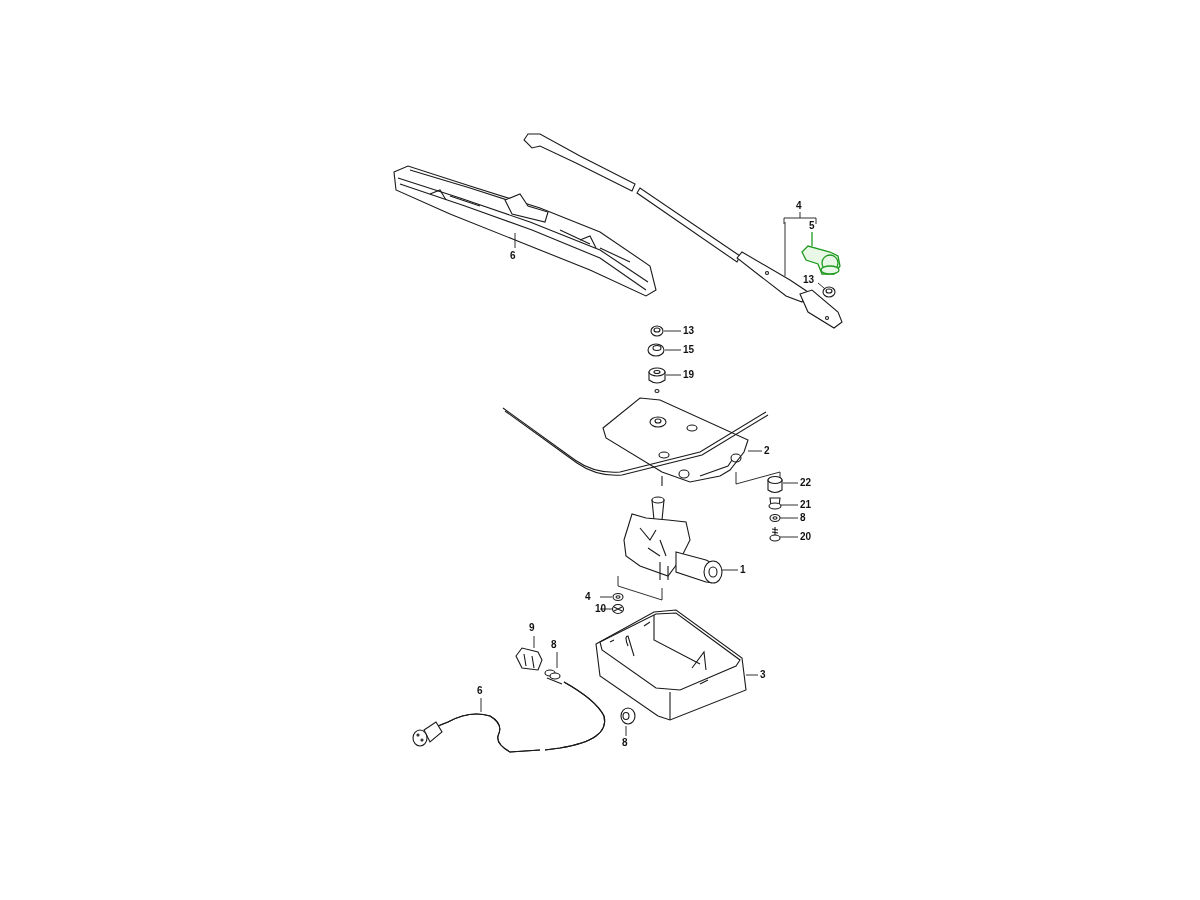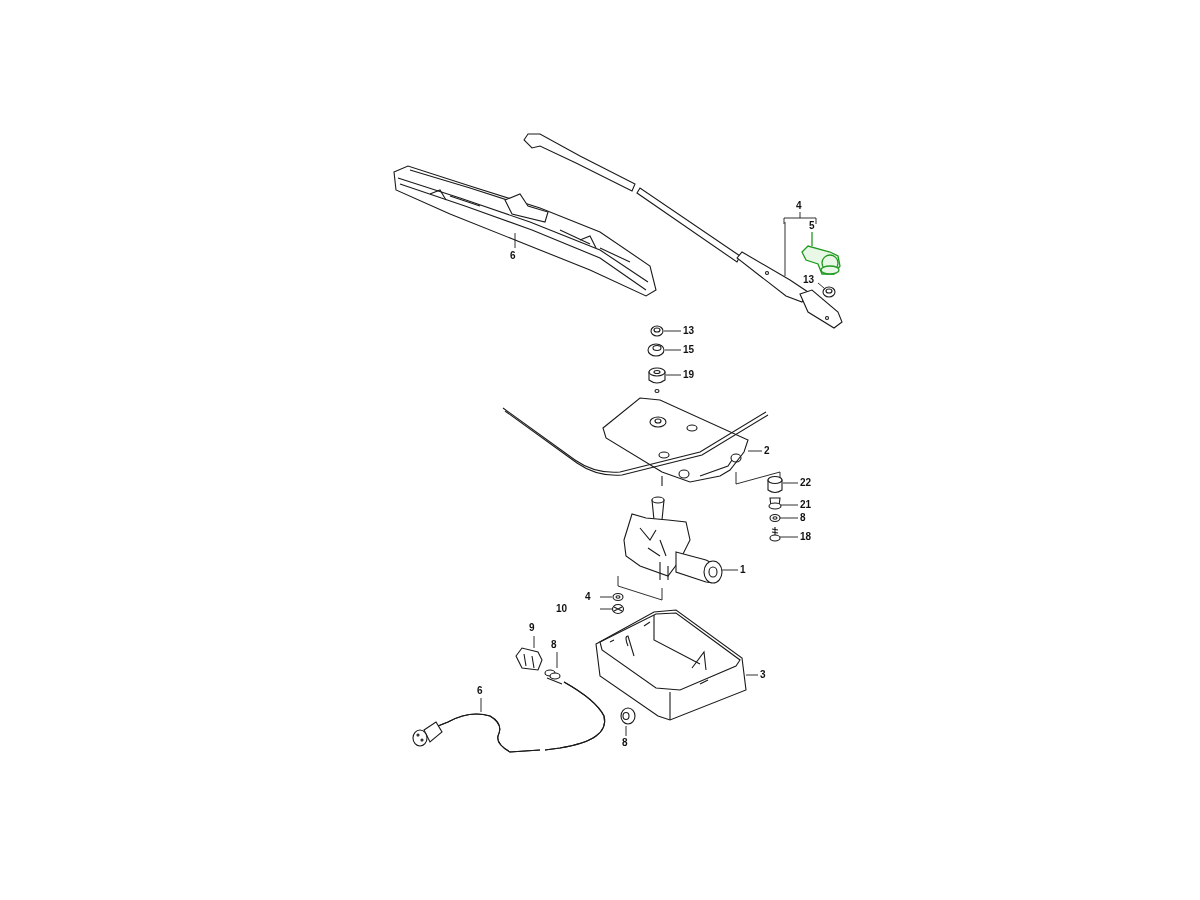--- a/index.html
+++ b/index.html
@@ -183,22 +183,22 @@
   <span class="callout hl" style="left:809px;top:221px">5</span>
   <span class="callout" style="left:803px;top:275px">13</span>
   <span class="callout" style="left:510px;top:251px">6</span>
   <span class="callout" style="left:683px;top:326px">13</span>
   <span class="callout" style="left:683px;top:345px">15</span>
   <span class="callout" style="left:683px;top:370px">19</span>
   <span class="callout" style="left:764px;top:446px">2</span>
   <span class="callout" style="left:800px;top:478px">22</span>
   <span class="callout" style="left:800px;top:500px">21</span>
   <span class="callout" style="left:800px;top:513px">8</span>
-  <span class="callout" style="left:800px;top:532px">18</span>
+  <span class="callout" style="left:800px;top:532px">20</span>
   <span class="callout" style="left:740px;top:565px">1</span>
   <span class="callout" style="left:585px;top:592px">4</span>
-  <span class="callout" style="left:556px;top:604px">10</span>
+  <span class="callout" style="left:595px;top:604px">10</span>
   <span class="callout" style="left:760px;top:670px">3</span>
   <span class="callout" style="left:529px;top:623px">9</span>
   <span class="callout" style="left:551px;top:640px">8</span>
   <span class="callout" style="left:477px;top:686px">6</span>
   <span class="callout" style="left:622px;top:738px">8</span>
 </div>
 
 </body></html>

